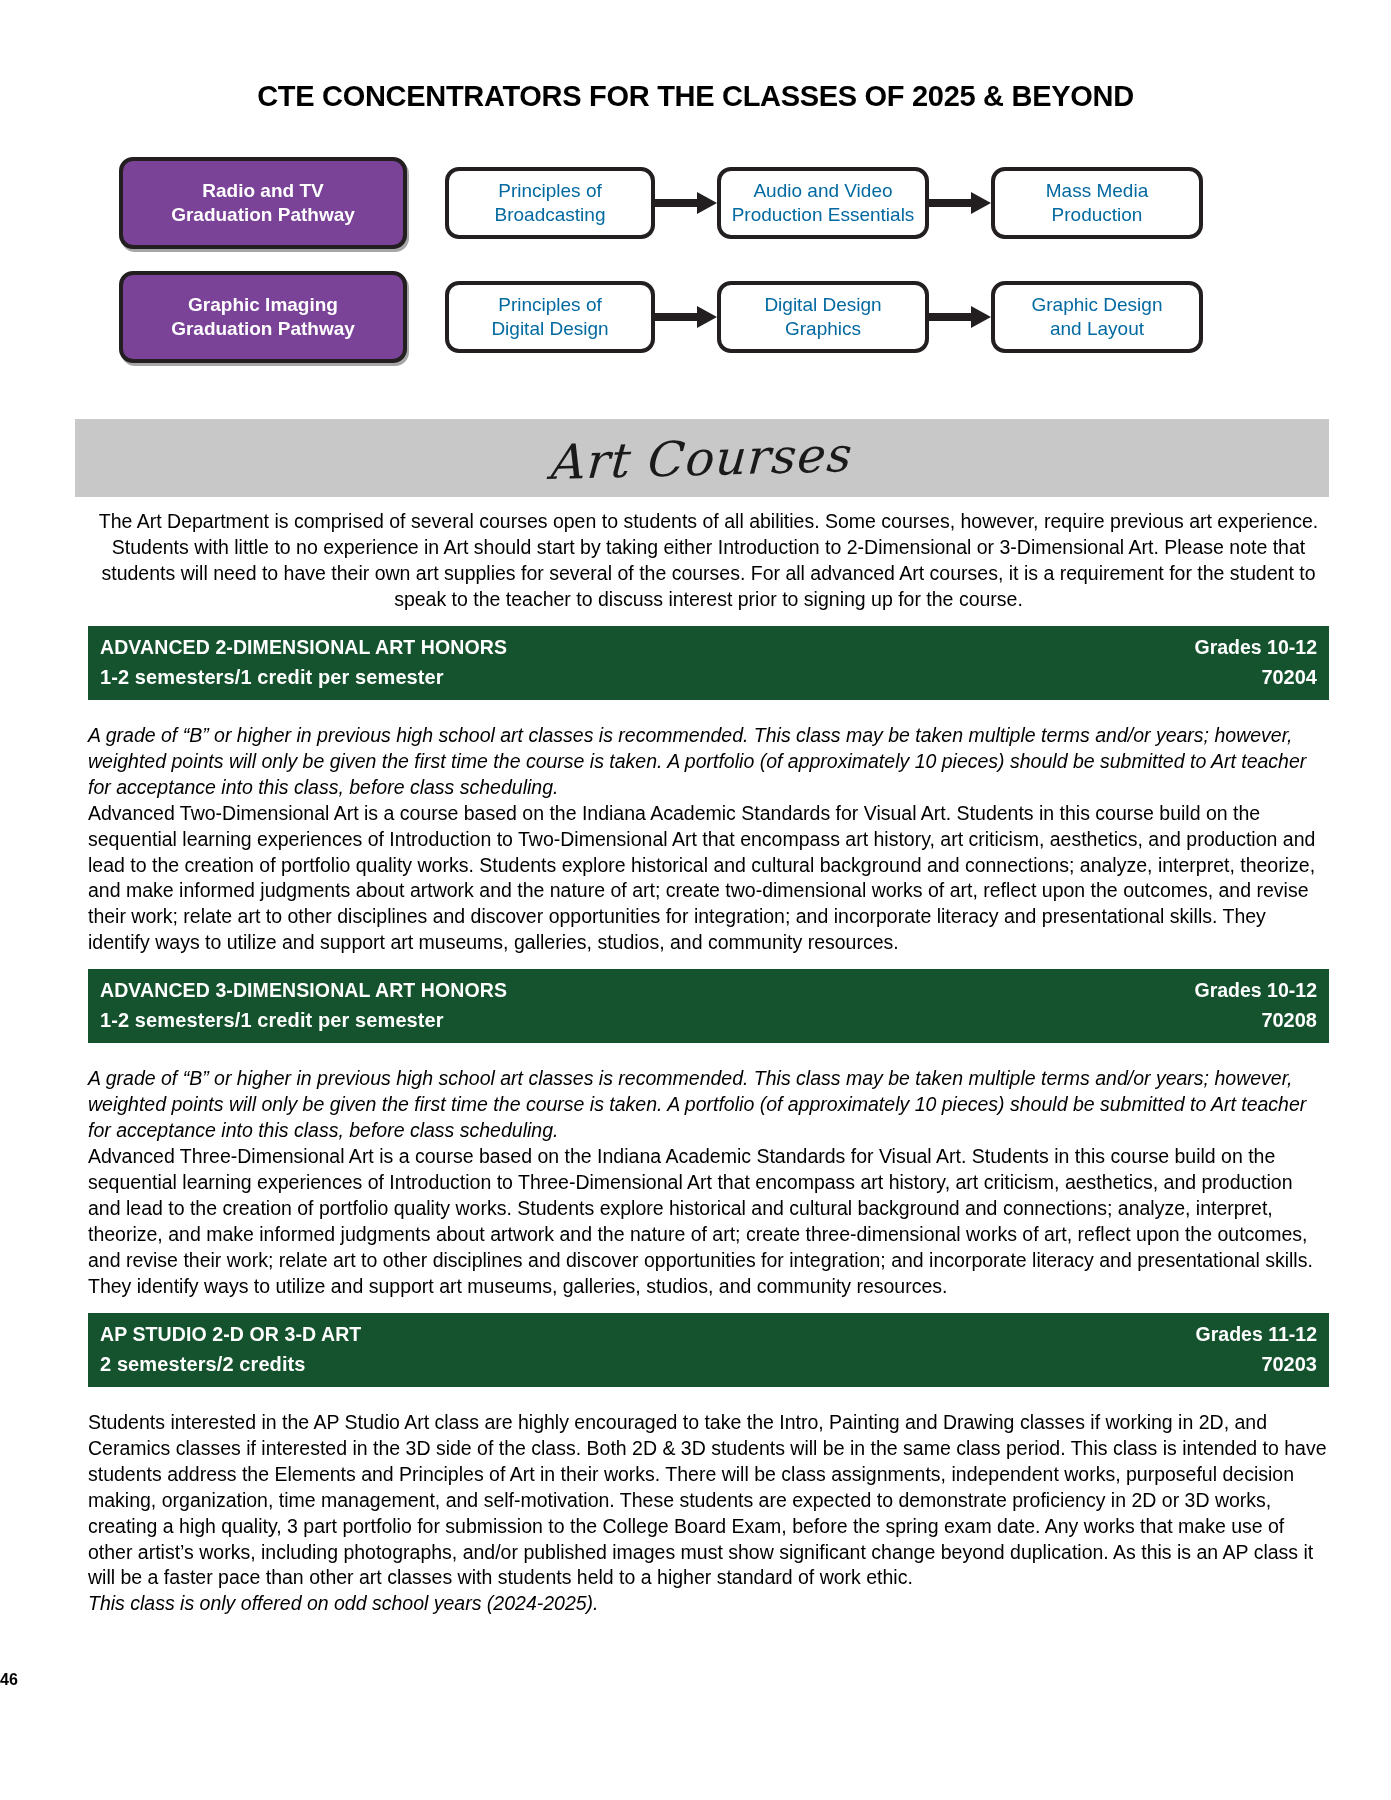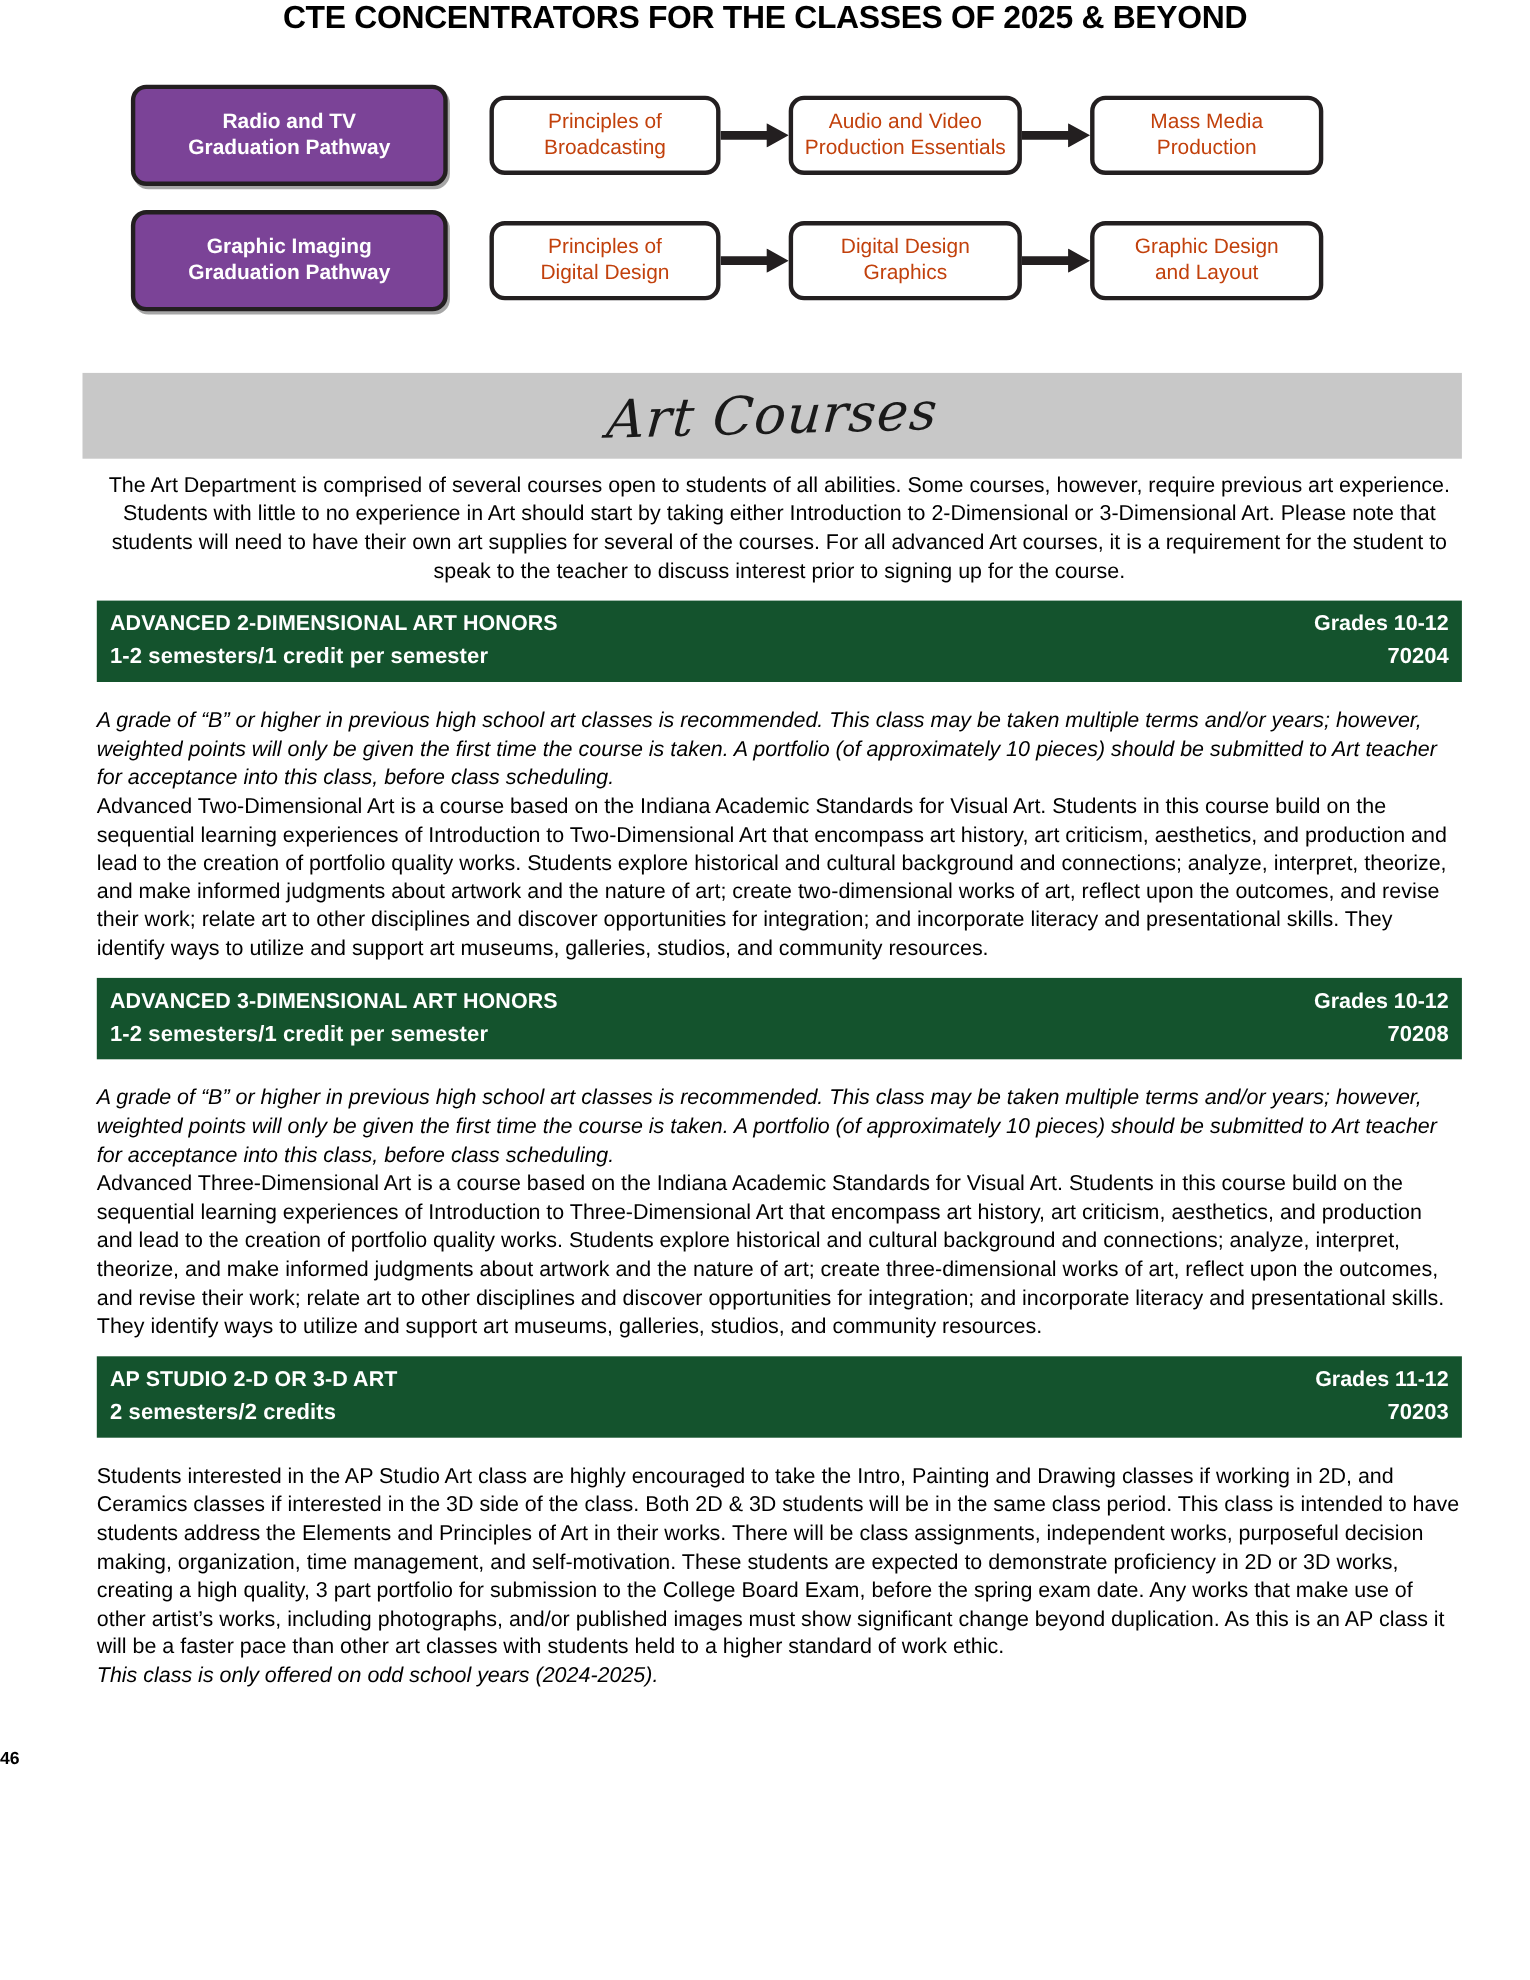--- a/index.html
+++ b/index.html
@@ -22,20 +22,21 @@
     position: relative;
     background: #fff;
   }
 
   
   .doc-title {
     text-align: center;
     font-size: 29px;
     font-weight: bold;
     letter-spacing: -0.3px;
+    padding-top: 80px;
     padding-bottom: 0;
     margin: 0;
     font-family: "Liberation Sans", sans-serif;
   }
 
   
   .pathways {
     margin-top: 44px;
     padding-left: 119px;
     padding-right: 70px;
@@ -61,21 +62,21 @@
     background: #7b4397;
     color: #ffffff;
     font-weight: bold;
     font-size: 19px;
     box-shadow: 2px 3px 0 rgba(0,0,0,0.35);
   }
   .pill-white {
     width: 210px;
     height: 72px;
     background: #ffffff;
-    color: #c2410c;
+    color: #0369a1;
     font-size: 19px;
     font-weight: normal;
   }
   .pill-white.wide {
     width: 212px;
   }
   .spacer-sm { width: 38px; }
   .arrow {
     width: 62px;
     height: 24px;

